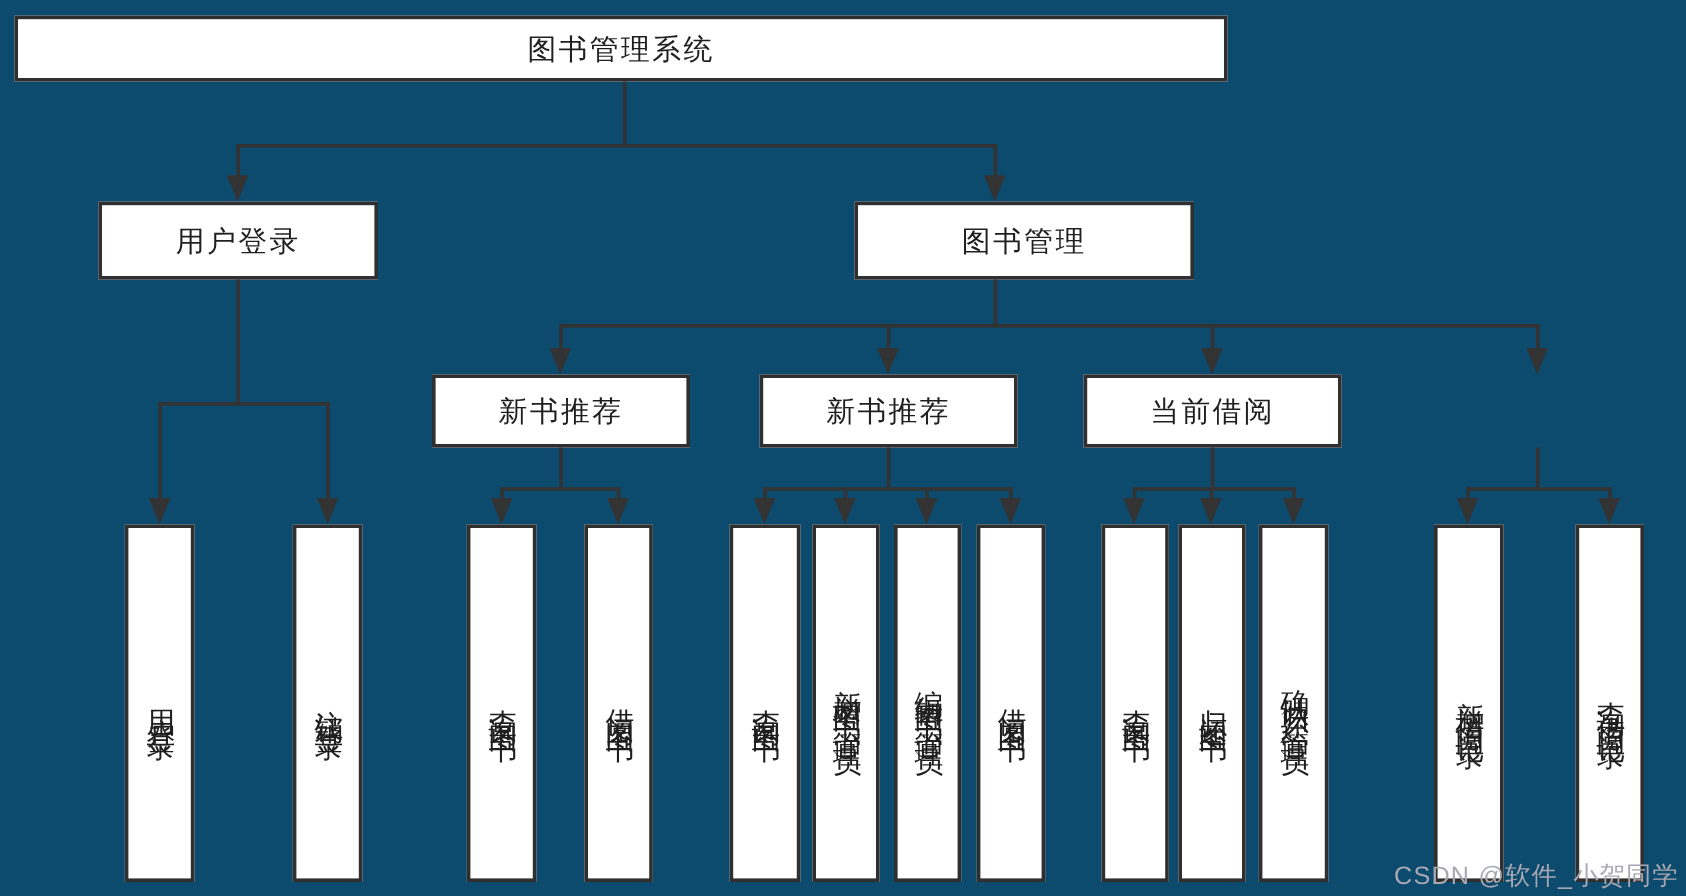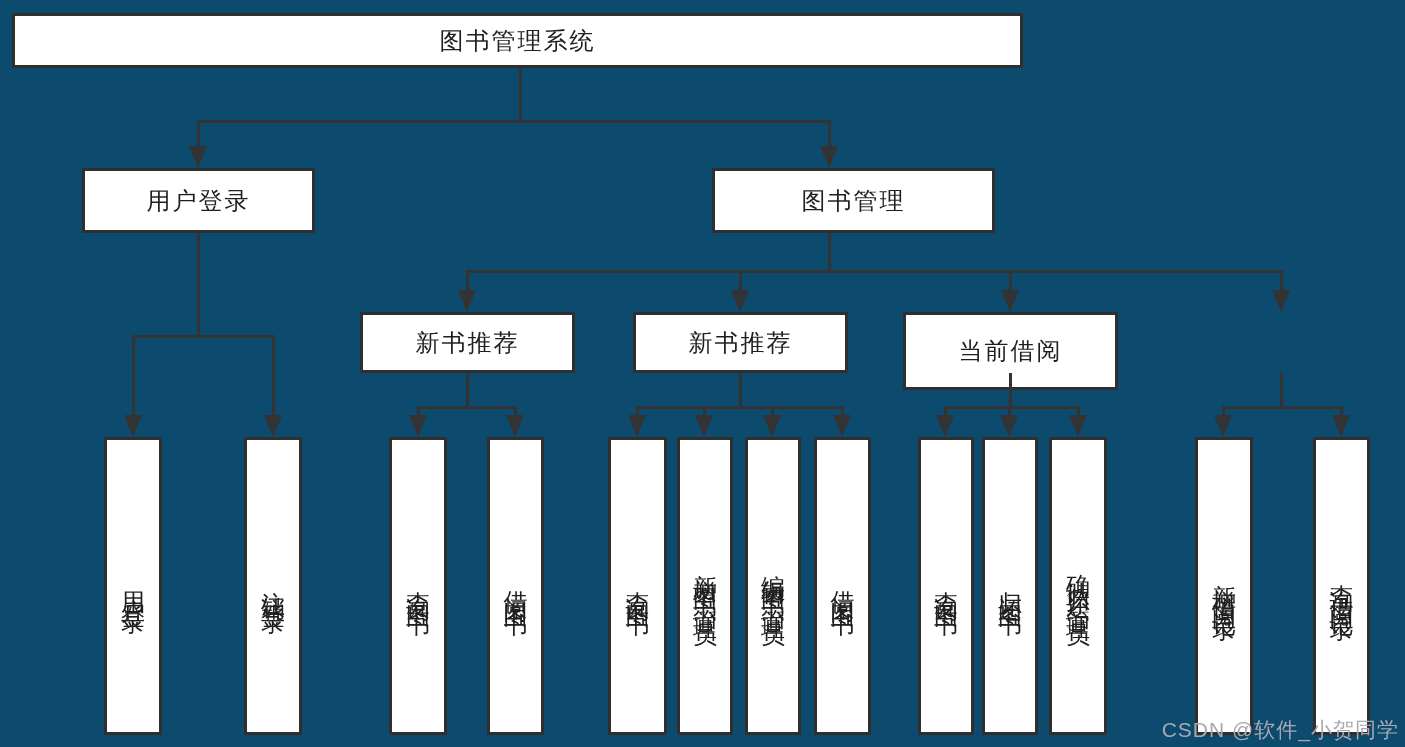--- a/index.html
+++ b/index.html
@@ -92,21 +92,21 @@
   <div class="ah" style="left:1001px; top:290px;"></div>
   <div class="vl" style="left:1280px; top:270px; height:22px;"></div>
   <div class="ah" style="left:1272px; top:290px;"></div>
 
   <div class="box h" style="left:360px; top:312px; width:215px; height:61px;">
     <span class="lbl">新书推荐</span>
   </div>
   <div class="box h" style="left:633px; top:312px; width:215px; height:61px;">
     <span class="lbl">新书推荐</span>
   </div>
-  <div class="box h" style="left:903px; top:312px; width:215px; height:78px;">
+  <div class="box h" style="left:903px; top:312px; width:215px; height:61px;">
     <span class="lbl">当前借阅</span>
   </div>
 
   <div class="vl" style="left:466px; top:373px; height:33px;"></div>
   <div class="hl" style="left:417px; top:406px; width:100px;"></div>
   <div class="vl" style="left:417px; top:406px; height:11px;"></div>
   <div class="ah" style="left:409px; top:415px;"></div>
   <div class="vl" style="left:514px; top:406px; height:11px;"></div>
   <div class="ah" style="left:506px; top:415px;"></div>
 

